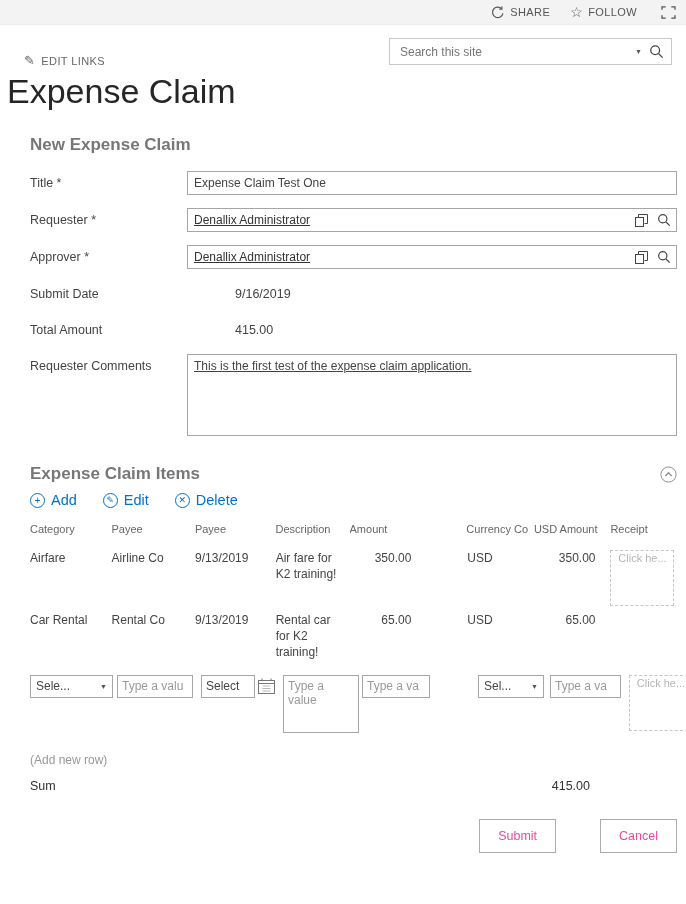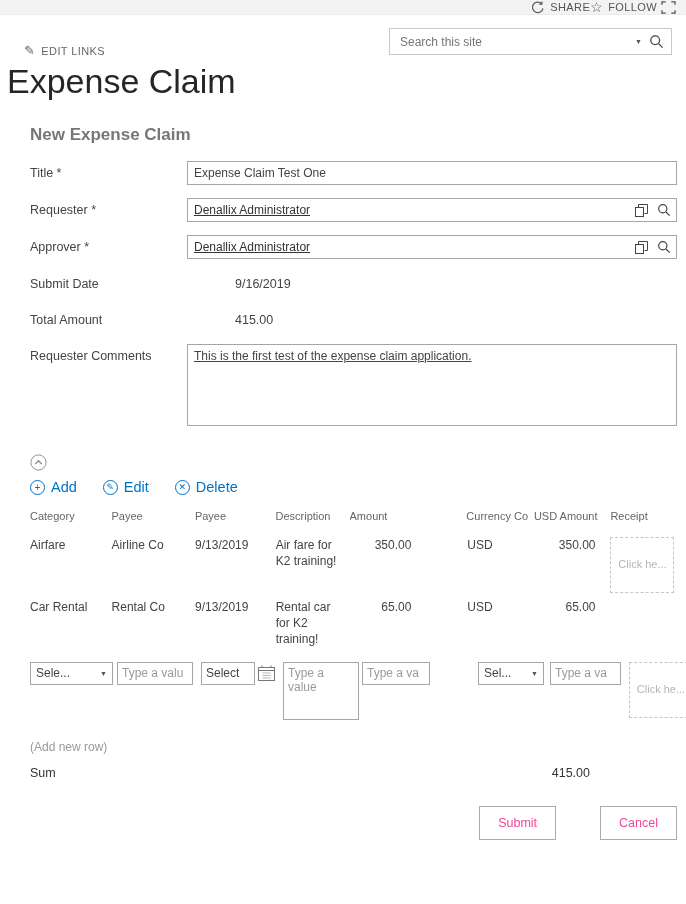--- a/index.html
+++ b/index.html
@@ -2,22 +2,22 @@
 <html><head>
 <meta charset="utf-8">
 <style>
   * { box-sizing: border-box; }
   html,body { margin:0; padding:0; }
   body {
     width:686px; height:904px; overflow:hidden; background:#fff;
     color:#444; font-family:"Liberation Sans", sans-serif;
   }
   
-  .suite-bar { height:15px; background:#f3f3f3; border-bottom:1px solid #ececec;
-    display:flex; justify-content:flex-end; align-items:center; padding:0 10px; }
+  .suite-bar { height:25px; background:#f3f3f3; border-bottom:1px solid #ececec;
+    display:flex; justify-content:flex-end; align-items:center; padding:0 10px; gap:20px; }
   .suite-item { display:flex; align-items:center; gap:5px; font-size:11px;
     letter-spacing:.4px; color:#555; cursor:pointer; }
   .suite-item .star { font-size:14px; line-height:1; }
   .suite-item.focus { margin-left:4px; }
   
   .header-row { display:flex; justify-content:space-between; align-items:flex-start;
     padding:13px 14px 0 24px; }
   .edit-links { display:flex; align-items:center; gap:6px; font-size:11px;
     letter-spacing:.4px; color:#666; margin-top:15px; cursor:pointer; }
   .edit-links .pencil { font-size:13px; color:#666; }
@@ -60,21 +60,21 @@
   .cc{width:87px;} .cp{width:89px;} .cd{width:86px;} .cde{width:79px;}
   .ca{width:82px; text-align:right; padding-right:16px;}
   .ccur{width:72px;margin-left:40px;} .cu{width:72px; text-align:right; padding-right:7px;}
   .cr{width:80px; padding-right:0;}
   .thead { margin-bottom:13px; }
   .thead .c { font-size:11px; color:#666; white-space:nowrap; overflow:hidden;
     text-align:left; padding-right:6px; }
   .thead .cr { padding-left:9px; }
   .item-row { min-height:61px; margin-bottom:1px; }
   .receipt-box { width:64px; height:56px; margin-left:8px; border:1px dashed #c6c6c6;
-    color:#b5b5b5; font-size:11px; display:flex; align-items:center;
+    color:#b5b5b5; font-size:11px; display:flex; 
     justify-content:center; cursor:pointer; background:#fff; }
   .new-row { margin-top:2px; }
   .new-row .ca { text-align:left; padding-right:8px; }
   .new-row .cu { text-align:left; padding-right:0; }
   .fake-select { height:23px; border:1px solid #a6a6a6; background:#fff;
     display:flex; align-items:center; justify-content:space-between;
     padding:0 5px; font-size:12px; color:#444; cursor:pointer; white-space:nowrap; overflow:hidden; }
   .fake-select .caret { font-size:7px; color:#555; margin-left:4px; }
   .sel-cat { width:83px; } .sel-cur { width:66px; }
   .small-input { height:23px; border:1px solid #a6a6a6; padding:0 4px; font-size:12px;
@@ -198,20 +198,21 @@
     <span class="flabel">Total Amount</span>
     <span class="static-value">415.00</span>
   </div>
 
   <div class="frow">
     <span class="flabel">Requester Comments</span>
     <textarea class="comments" style="">This is the first test of the expense claim application.</textarea>
   </div>
 
   <div class="items-head">
+    <h2>Expense Claim Items</h2>
     <span class="collapse-btn">
       <svg width="17" height="17" viewBox="0 0 17 17">
           <circle cx="8.5" cy="8.5" r="7.6" fill="none" stroke="#919191"></circle>
           <path d="M5.3 10 8.5 6.8 11.7 10" fill="none" stroke="#919191" stroke-width="1.4"></path>
         </svg>
     </span>
   </div>
 
   <div class="toolbar">
     <span class="tb-item">

